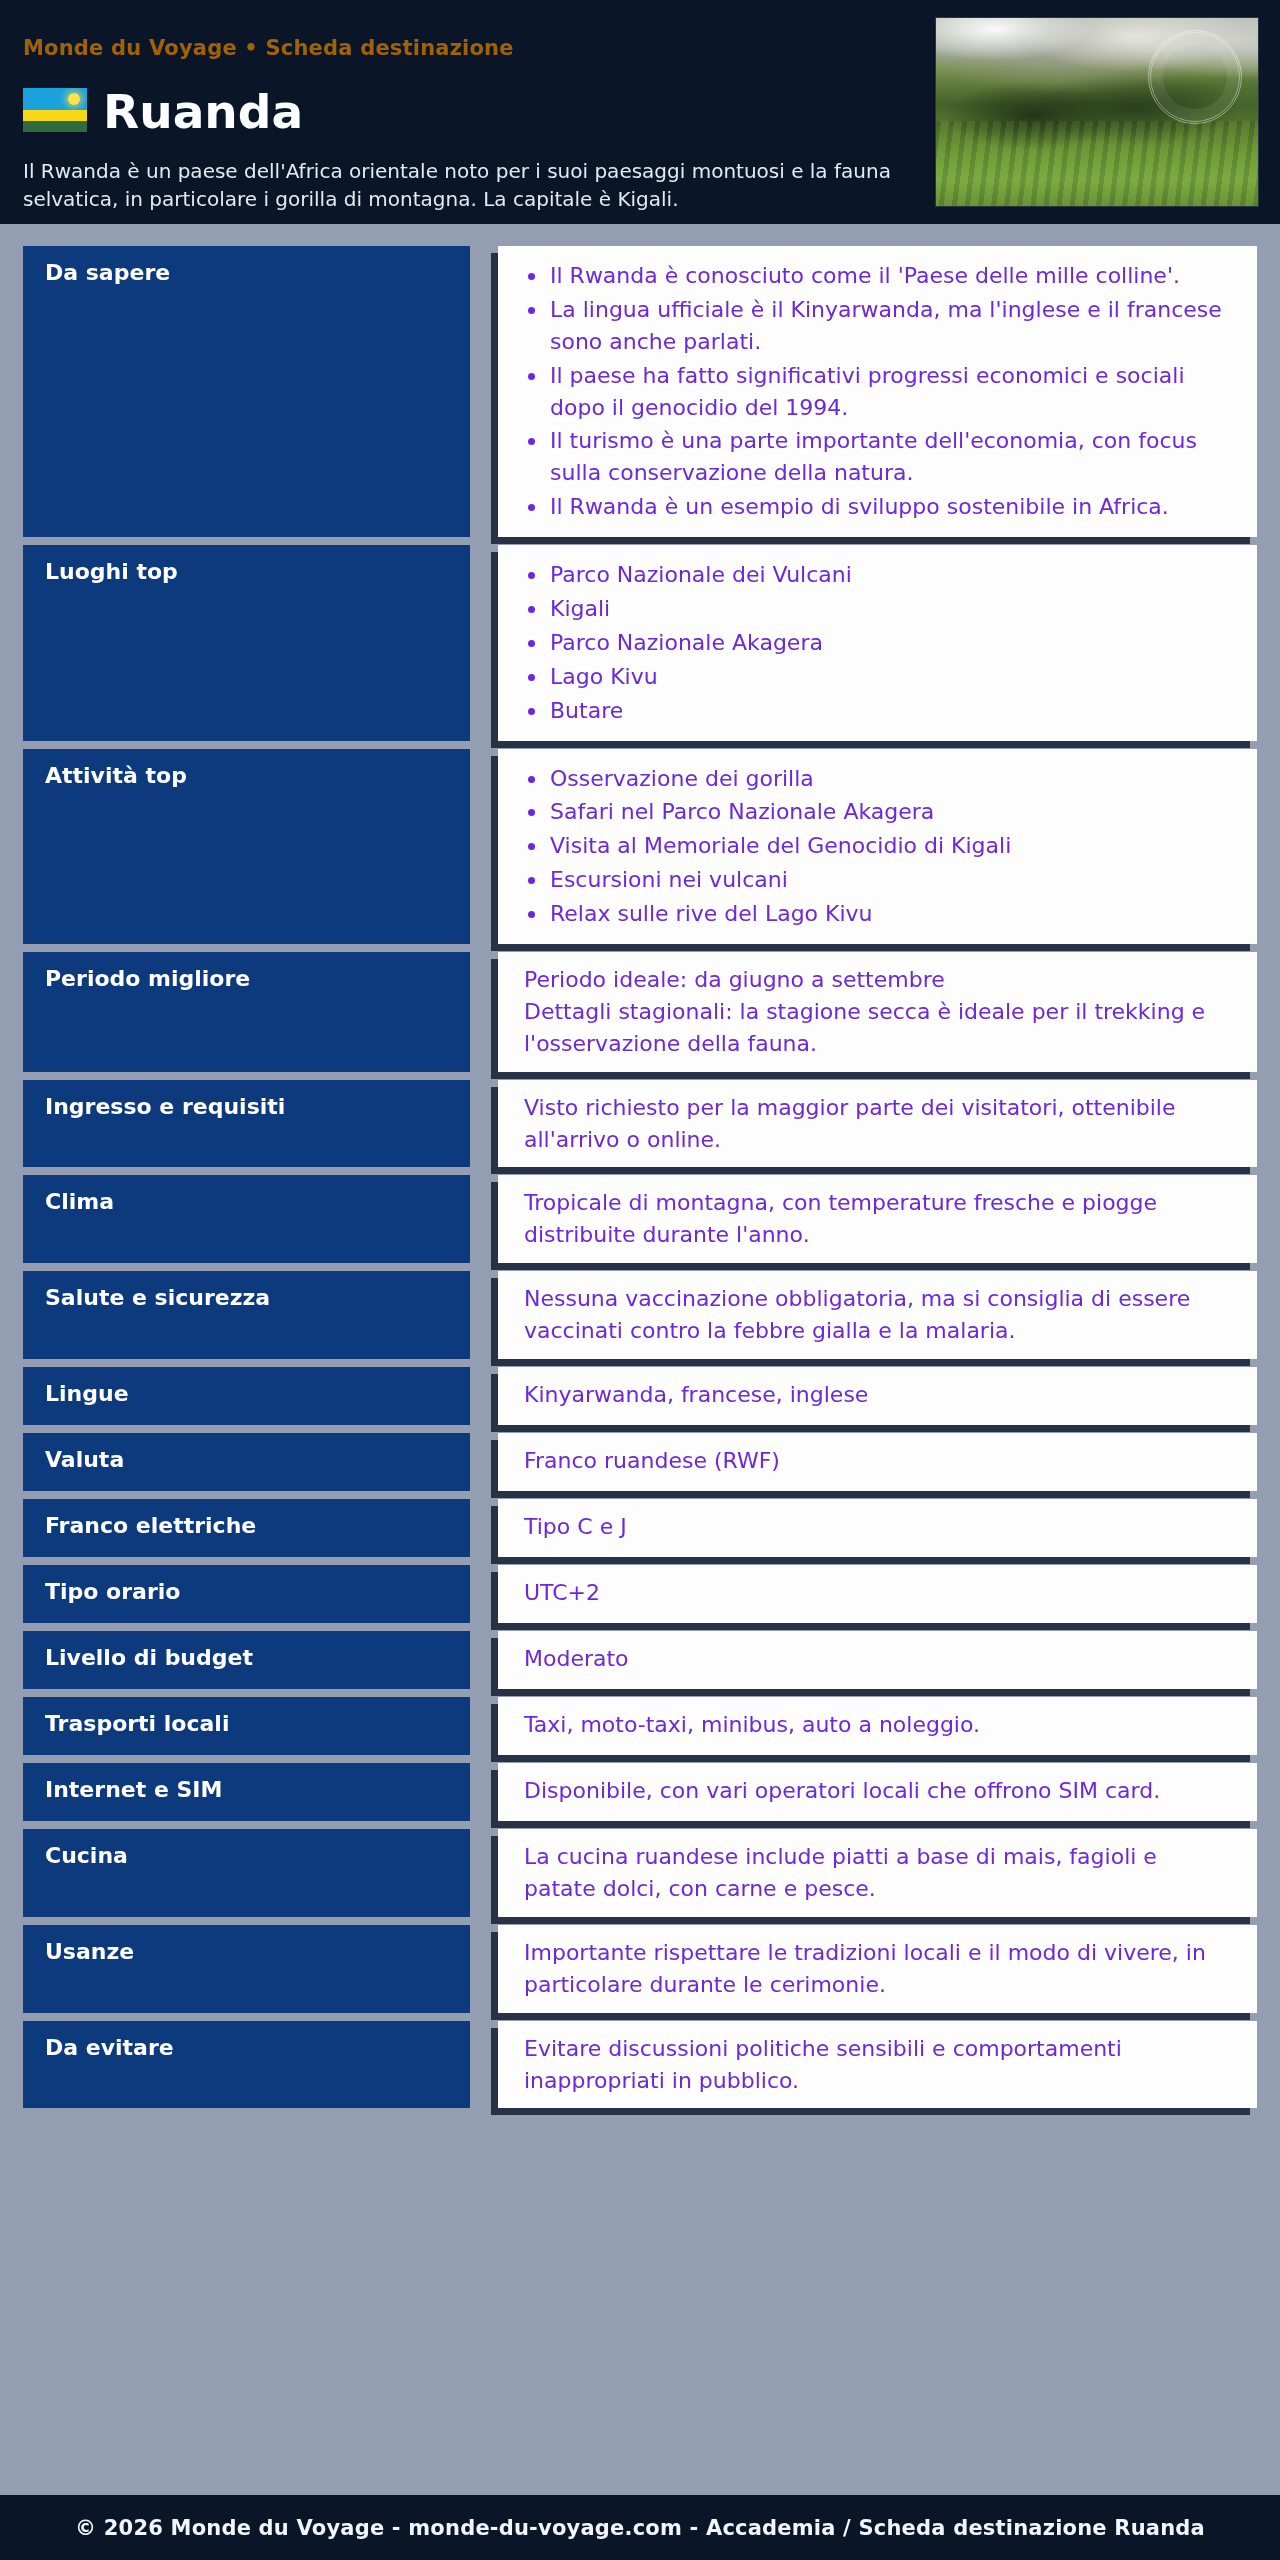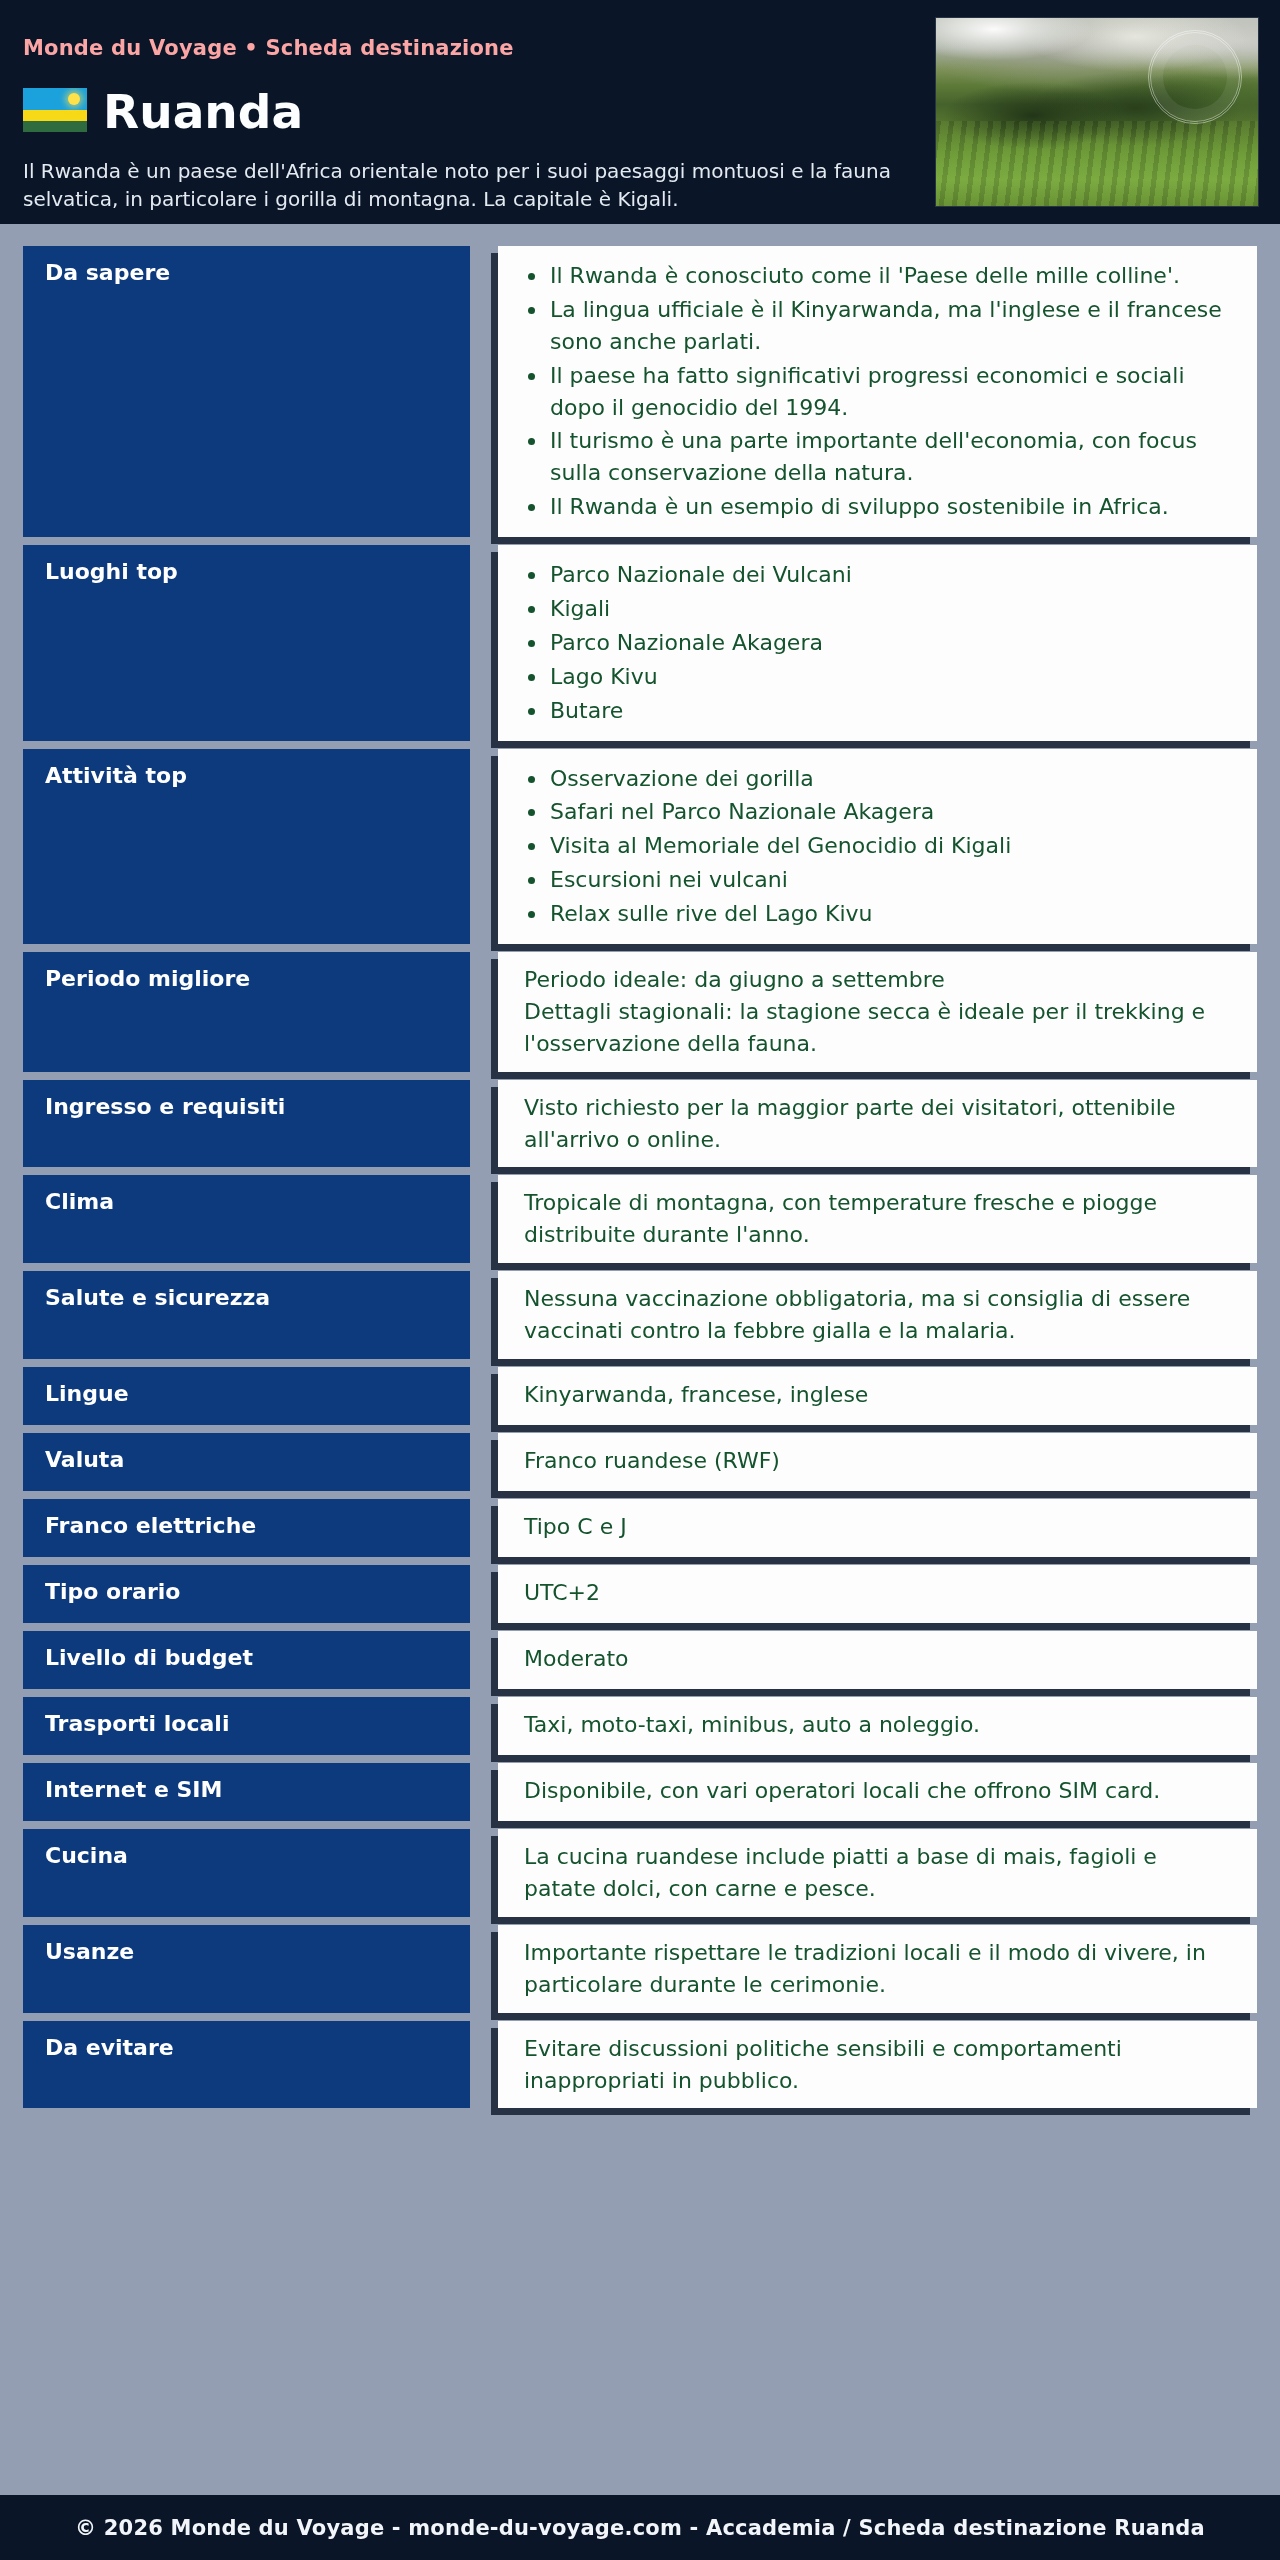--- a/index.html
+++ b/index.html
@@ -6,21 +6,21 @@
   body{
     width:1280px;height:2560px;position:relative;overflow:hidden;
     background:#939eb2;
     font-family:"DejaVu Sans","Liberation Sans",sans-serif;
   }
   
   .header{
     position:relative;width:1280px;height:224px;background:#0a1628;color:#fff;
     box-sizing:border-box;padding:36px 0 0 23px;
   }
-  .eyebrow{font-size:21px;font-weight:bold;letter-spacing:.2px;color:#fca5a5;}
+  .eyebrow{font-size:21px;font-weight:bold;letter-spacing:.2px;color:#a16207;}
   .title-row{display:flex;align-items:flex-start;margin-top:28px;gap:16px;}
   .flag{position:relative;width:64px;height:44px;flex:0 0 auto;overflow:hidden;}
   .flag .b{position:absolute;left:0;top:0;width:100%;height:50%;background:#1ba2dc;}
   .flag .y{position:absolute;left:0;top:50%;width:100%;height:25%;background:#f7d917;}
   .flag .g{position:absolute;left:0;top:75%;width:100%;height:25%;background:#2e6b3f;}
   .flag .sun{position:absolute;right:7px;top:5px;width:12px;height:12px;border-radius:50%;
     background:#ffe24a;box-shadow:0 0 6px 3px rgba(255,226,74,.55);}
   .page-title{font-size:47px;font-weight:bold;color:#fbfdfe;line-height:1;}
   .description{margin-top:22px;font-size:20px;line-height:1.4;color:#e4eaf1;max-width:900px;}
   .photo{
@@ -49,21 +49,21 @@
     box-shadow:inset 0 0 0 12px rgba(255,255,255,.08);
   }
   
   .main{padding:22px 23px 0 23px;}
   .row{display:flex;margin-bottom:8px;gap:28px;}
   .cell-label{
     width:447px;flex:0 0 447px;box-sizing:border-box;background:#0d3a7d;
     color:#ffffff;font-size:22px;font-weight:bold;padding:14px 18px 14px 22px;
   }
   .cell-value{
-    flex:1;box-sizing:border-box;background:#fdfdfd;color:#14532d;
+    flex:1;box-sizing:border-box;background:#fdfdfd;color:#6d28d9;
     font-size:22px;line-height:1.45;padding:12px 22px 12px 26px;
     box-shadow:-7px 7px 0 rgba(9,20,38,.78);
     min-height:58px;
   }
   .cell-text{white-space:pre-line;}
   ul.cell-list{margin:2px 0;padding-left:24px;}
   ul.cell-list li{margin:0 0 2px 0;padding-left:2px;}
   
   .footer{
     position:absolute;left:0;bottom:0;width:1280px;height:65px;background:#0a1628;

